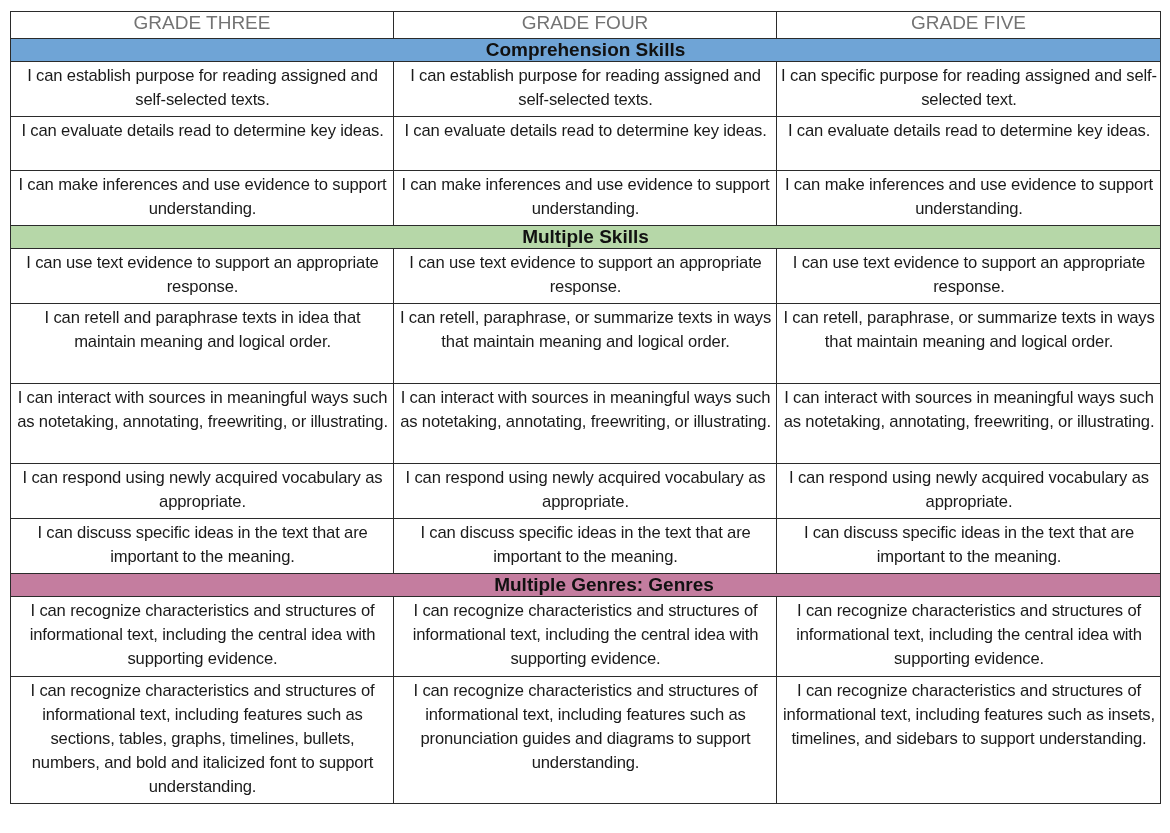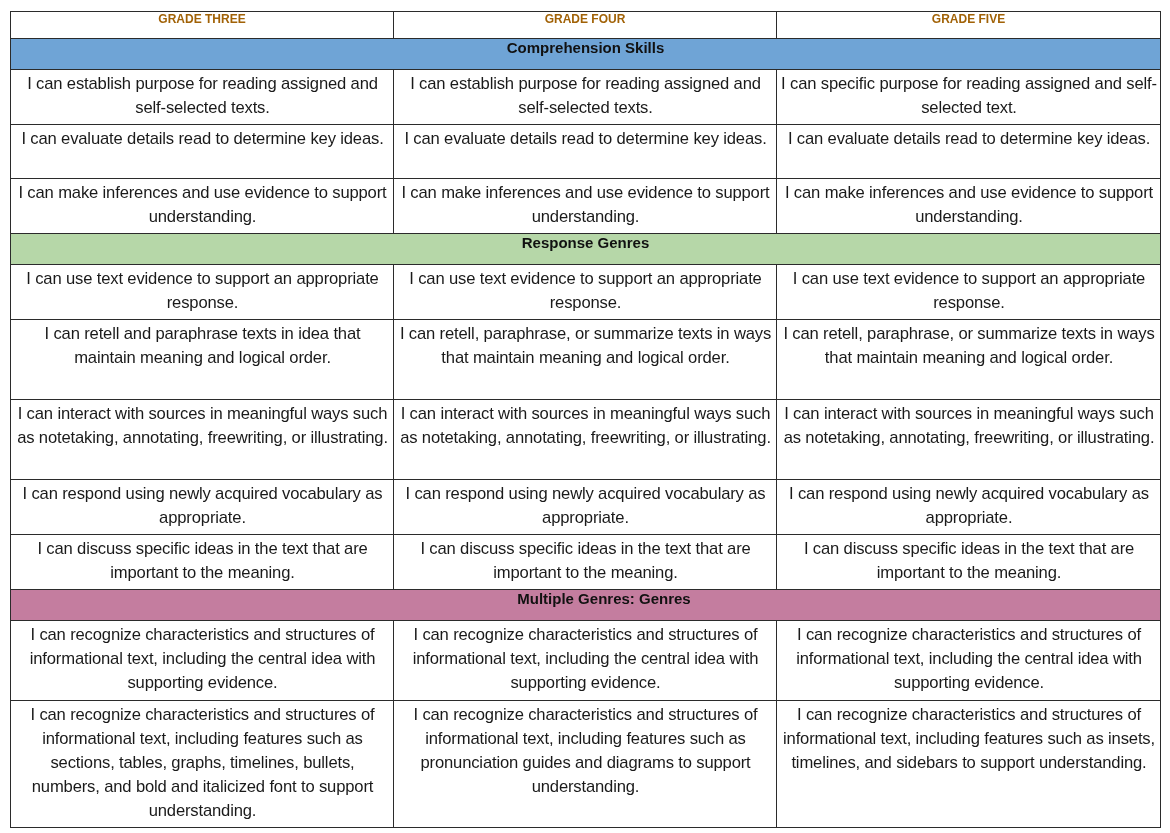--- a/index.html
+++ b/index.html
@@ -27,30 +27,30 @@
     table.standards col.c2 { width: 383px; }
     table.standards col.c3 { width: 384px; }
     table.standards th,
     table.standards td {
       border: 1.5px solid #2b2b2b;
       vertical-align: top;
       box-sizing: border-box;
     }
     thead th {
       height: 27px;
-      font-size: 12px;
-      font-weight: bold;
+      font-size: 19px;
+      font-weight: normal;
       text-align: center;
       vertical-align: middle;
       padding: 0;
-      color: #a16207;
+      color: #737373;
     }
     td.section {
-      height: 31px;
-      font-size: 15px;
+      height: 23px;
+      font-size: 19px;
       font-weight: bold;
       text-align: center;
       vertical-align: middle;
       padding: 0;
       color: #111;
       margin-top: 24px;
     }
     td.cell {
       font-size: 16.6px;
       line-height: 24px;
@@ -93,21 +93,21 @@
       <td class="cell">I can evaluate details read to determine key ideas.</td>
       <td class="cell">I can evaluate details read to determine key ideas.</td>
     </tr>
     <tr class="r2">
       <td class="cell">I can make inferences and use evidence to support understanding.</td>
       <td class="cell">I can make inferences and use evidence to support understanding.</td>
       <td class="cell">I can make inferences and use evidence to support understanding.</td>
     </tr>
 
     <tr>
-      <td class="section" colspan="3" style="background:#b6d7a8;">Response Genres</td>
+      <td class="section" colspan="3" style="background:#b6d7a8;">Multiple Skills</td>
     </tr>
     <tr class="r2">
       <td class="cell">I can use text evidence to support an appropriate response.</td>
       <td class="cell">I can use text evidence to support an appropriate response.</td>
       <td class="cell">I can use text evidence to support an appropriate response.</td>
     </tr>
     <tr class="r3">
       <td class="cell">I can retell and paraphrase texts in idea that maintain meaning and logical order.</td>
       <td class="cell">I can retell, paraphrase, or summarize texts in ways that maintain meaning and logical order.</td>
       <td class="cell">I can retell, paraphrase, or summarize texts in ways that maintain meaning and logical order.</td>

